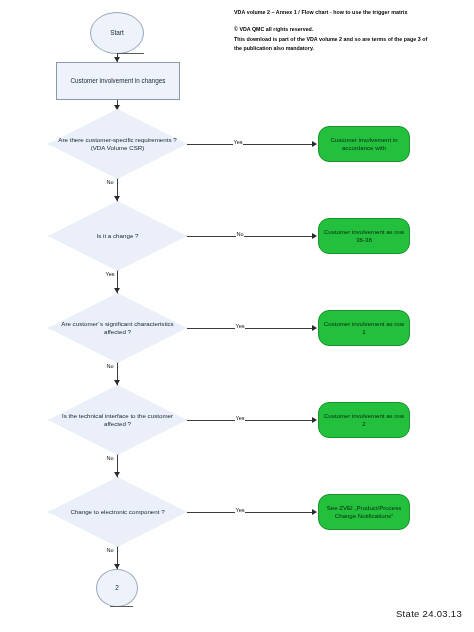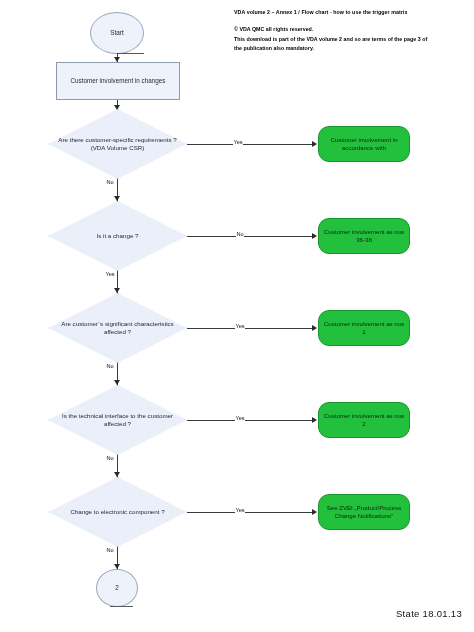--- a/index.html
+++ b/index.html
@@ -262,15 +262,15 @@
   </div>
   <div class="conn-v" style="left:117px; top:547px; height:22px;"></div>
   <div class="arrow-down" style="left:114px; top:564px;"></div>
   <div class="edge-label" style="left:106px; top:547px;">No</div>
 
   <div class="terminator" style="left:96px; top:569px; width:42px; height:38px;">
     <div class="shape-text">2</div>
   </div>
   <div class="stub" style="left:110px; top:606px; width:23px;"></div>
 
-  <div class="state-text">State 18.01.13</div>
+  <div class="state-text">State 24.03.13</div>
 
 </div>
 
 </body></html>

